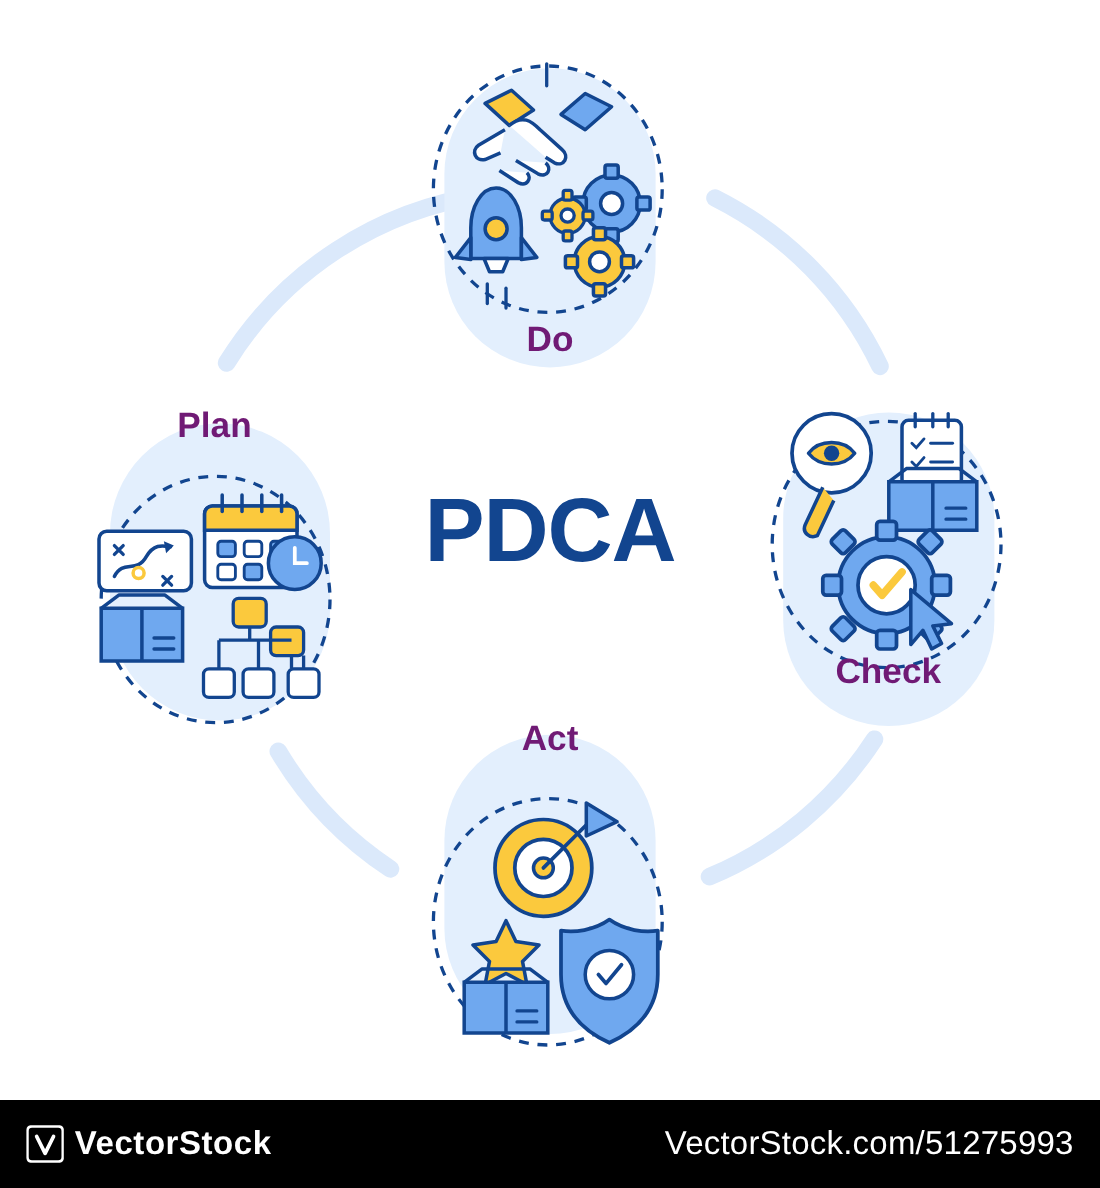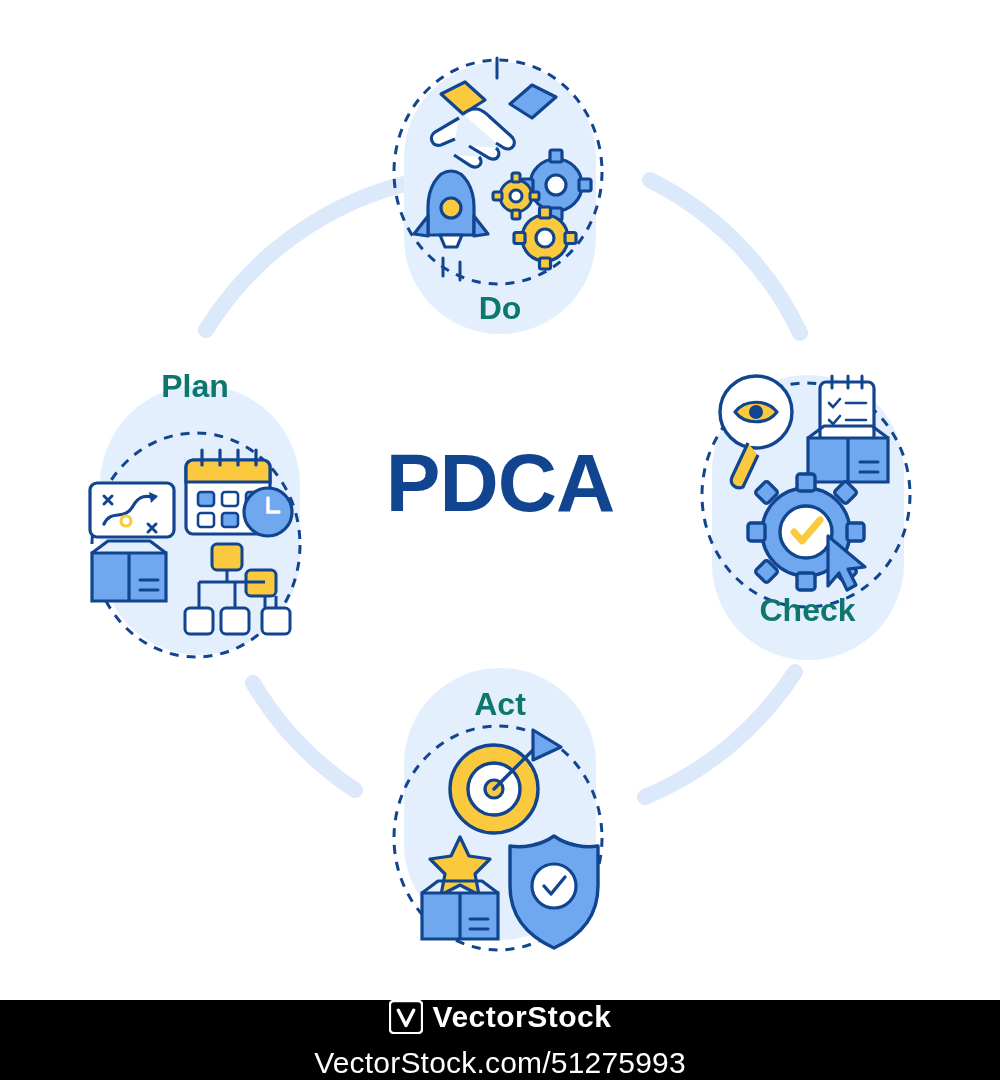--- a/index.html
+++ b/index.html
@@ -36,45 +36,44 @@
     line-height: 0.95;
     letter-spacing: -1px;
     pointer-events: none;
     margin-top: 34px;
   }
   .center-title .l1 { display: block; }
   .center-title .l2 { display: block; }
 
   .node-label {
     position: absolute;
-    color: #0f766e;
+    color: #701a75;
     font-weight: bold;
     font-size: 32px;
     text-align: center;
     white-space: nowrap;
   }
   #label-plan  { left: 90px;  top: 368px; width: 210px; }
   #label-do    { left: 395px; top: 290px; width: 210px; }
   #label-check { left: 700px; top: 592px; width: 215px; }
-  #label-act   { left: 395px; top: 686px; width: 210px; }
+  #label-act   { left: 395px; top: 653px; width: 210px; }
 
   .footer {
     position: absolute;
     left: 0;
     top: 1000px;
     width: 1000px;
     height: 80px;
     background: #000000;
     color: #ffffff;
     display: flex;
     align-items: center;
     justify-content: space-between;
     box-sizing: border-box;
     padding: 0 24px;
-    flex-direction: column;
   }
   .brand {
     display: flex;
     align-items: center;
     gap: 10px;
   }
   .brand-mark {
     width: 34px;
     height: 34px;
     flex: 0 0 auto;

